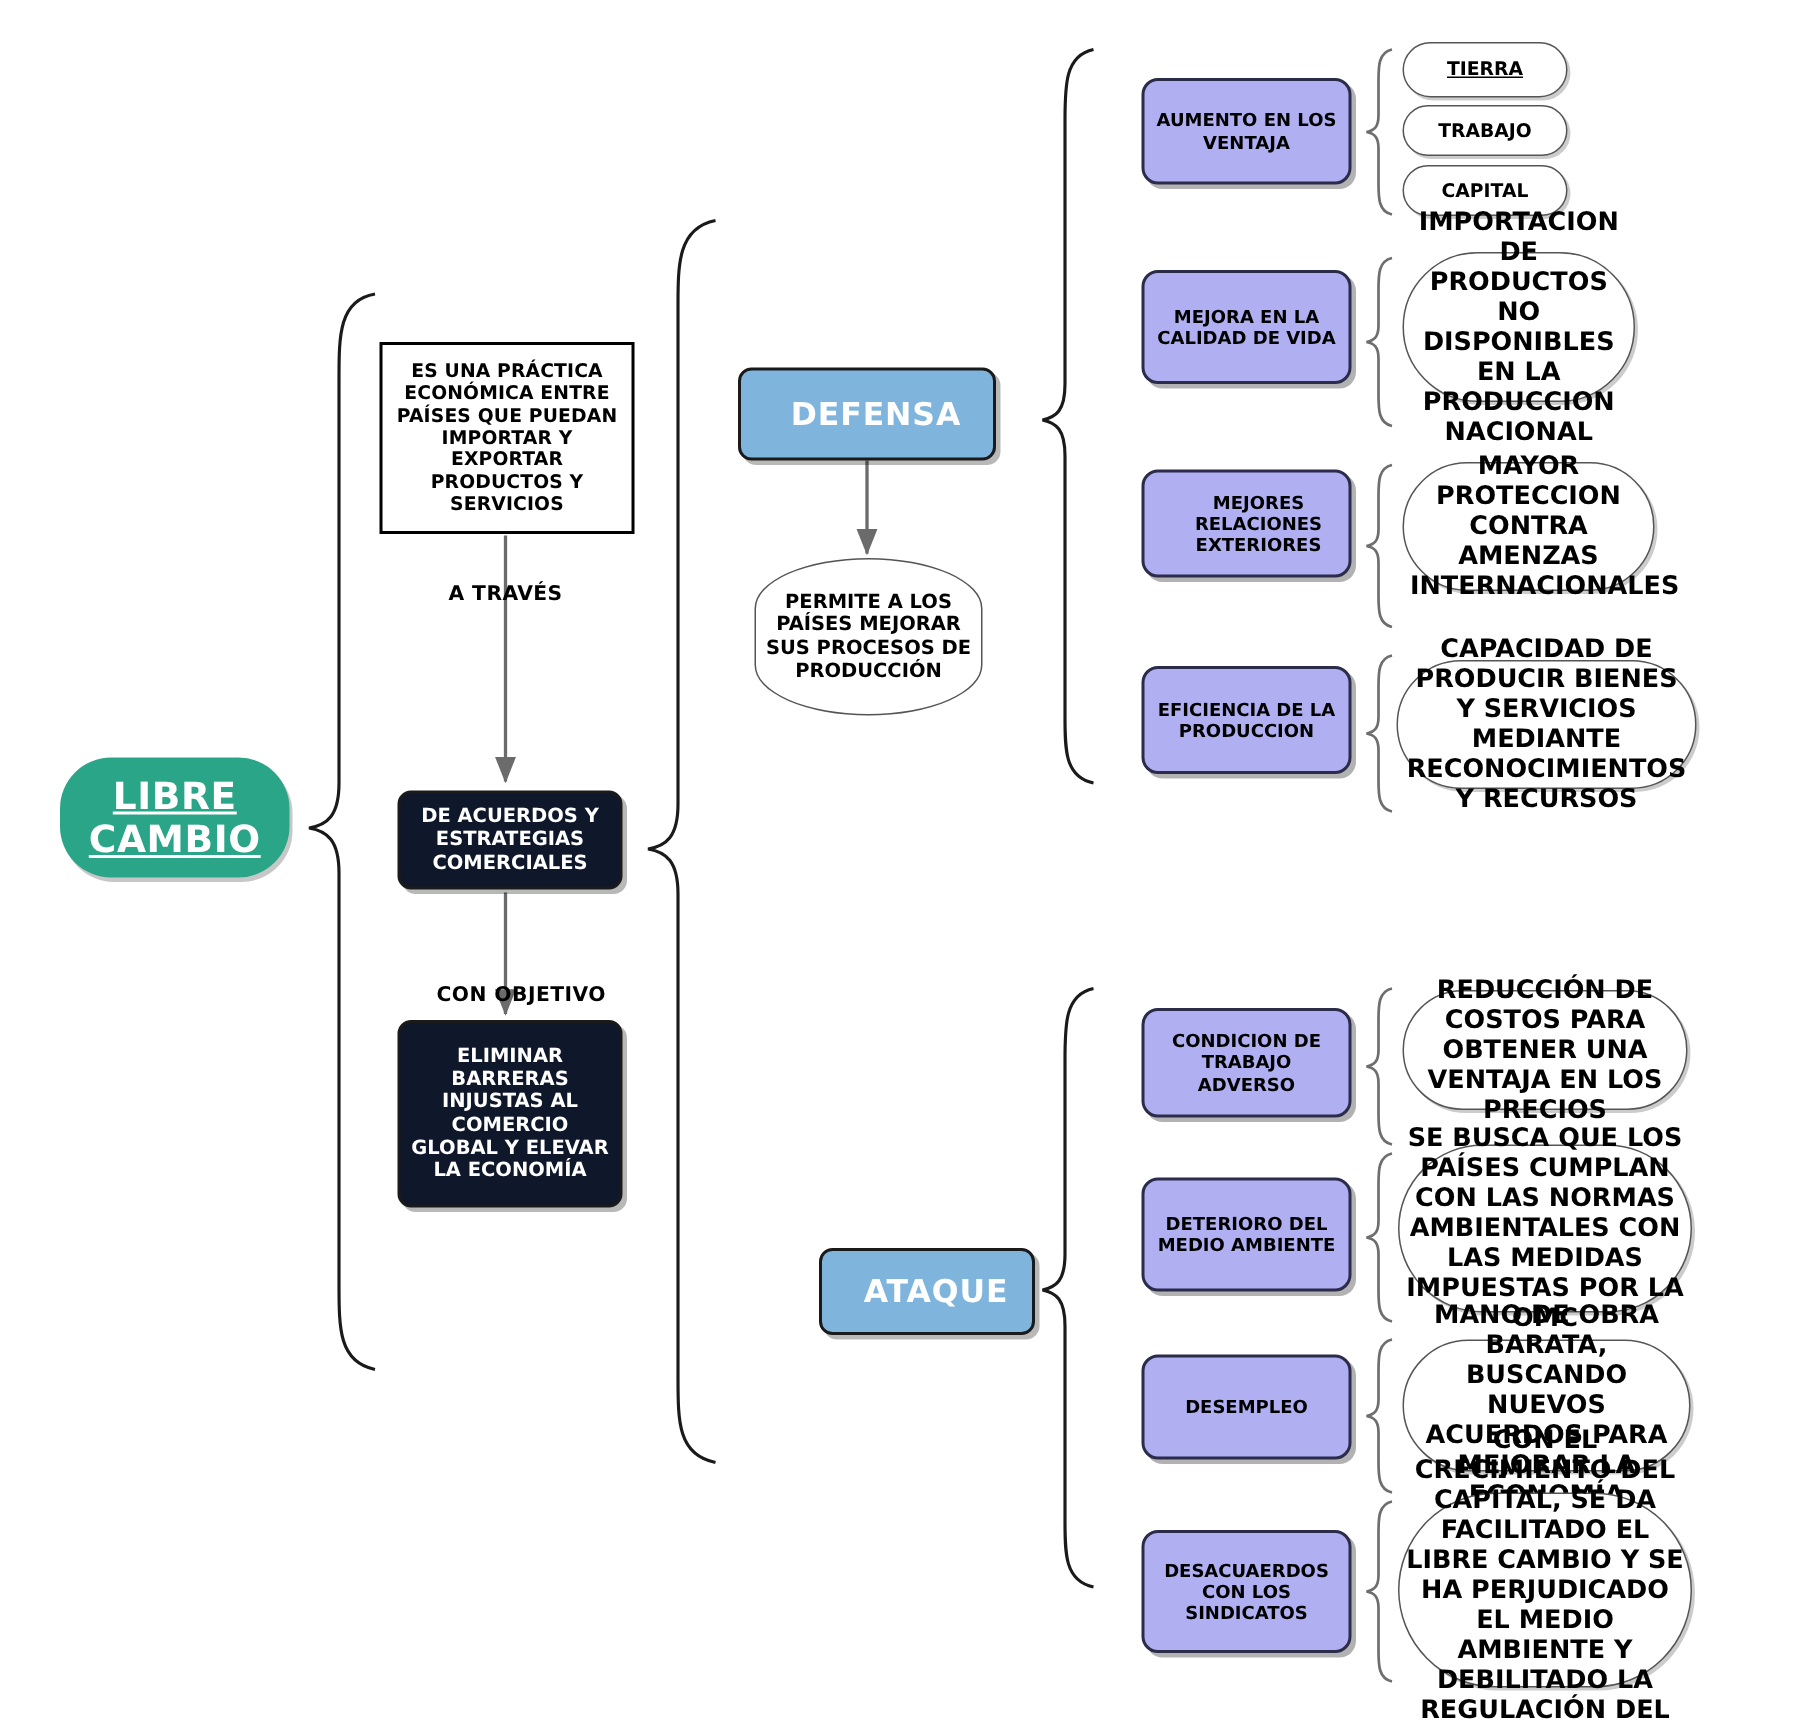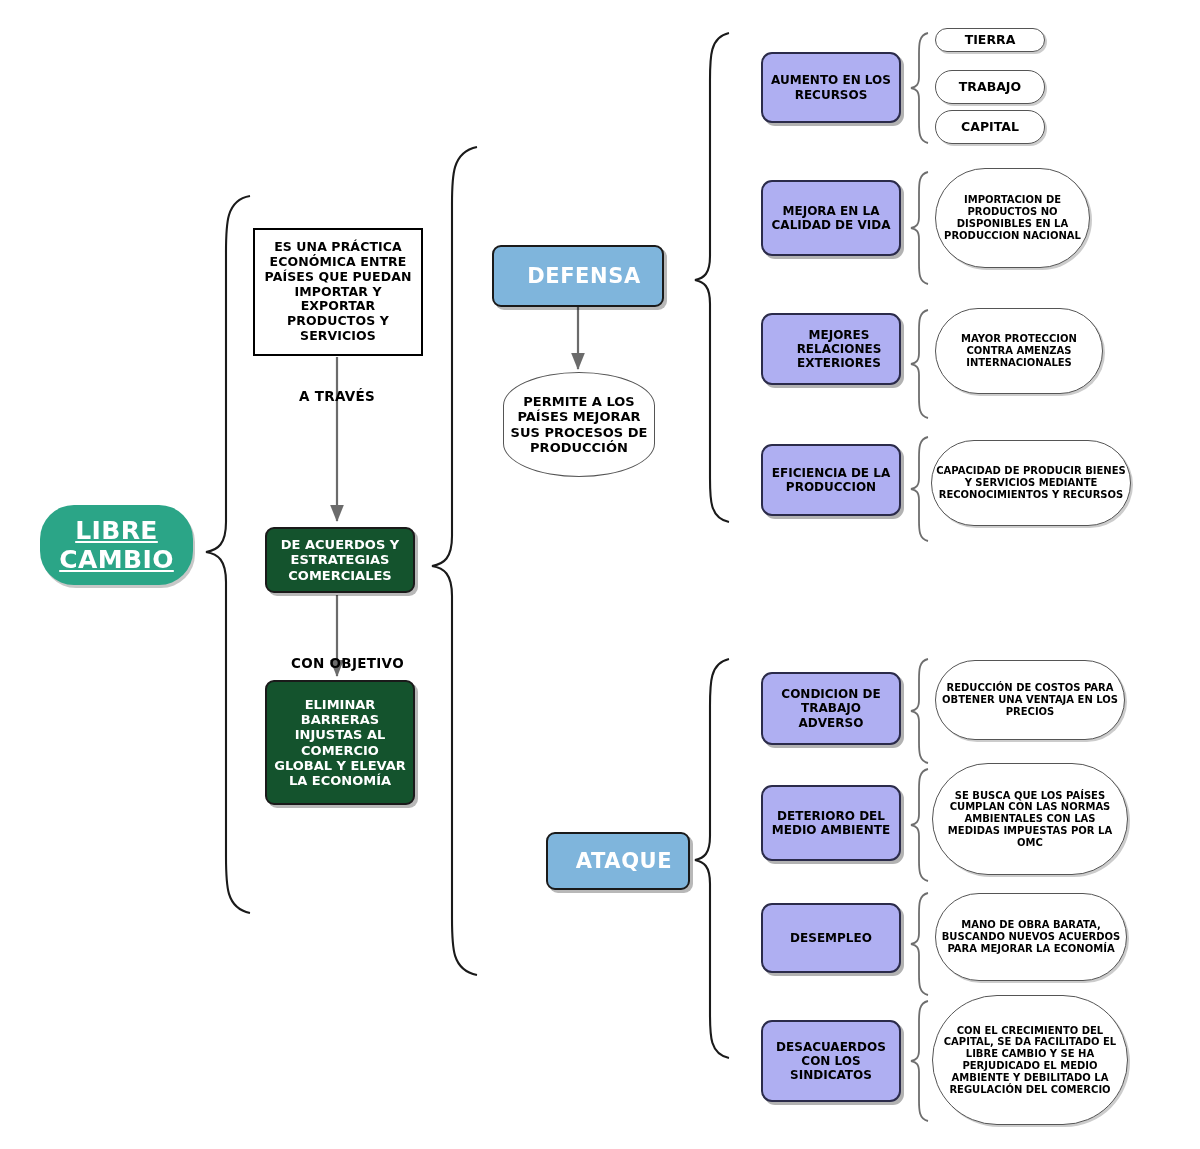--- a/index.html
+++ b/index.html
@@ -21,37 +21,37 @@
     font-size:25px; letter-spacing:.4px;
     box-shadow:2px 3px 0 rgba(0,0,0,.22);
   }
   
   .n-rect-white {
     background:#ffffff; border:2px solid #000000; color:#000000; font-size:12.5px;
     letter-spacing:.1px;
   }
   
   .n-blue {
-    background:#14532d; color:#ffffff; border:2px solid #1a1a1a; border-radius:9px;
+    background:#0f172a; color:#ffffff; border:2px solid #1a1a1a; border-radius:9px;
     font-size:13px; box-shadow:3px 3px 0 rgba(0,0,0,.28);
   }
   
   .n-lblue {
     background:#7FB5DC; color:#ffffff; border:2px solid #1a1a1a; border-radius:9px;
     font-size:21px; letter-spacing:.6px; box-shadow:3px 3px 0 rgba(0,0,0,.28);padding-left:12px;
   }
   
   .n-purple {
     background:#AFAFF2; color:#000000; border:2px solid #2b2b4a; border-radius:11px;
     font-size:12px; box-shadow:3px 3px 0 rgba(0,0,0,.30);
   }
   
   .n-pill {
     background:#ffffff; color:#000000; border:1.6px solid #555555; border-radius:999px;
-    font-size:10px; box-shadow:2px 2px 0 rgba(0,0,0,.20);
+    font-size:17px; box-shadow:2px 2px 0 rgba(0,0,0,.20);
   }
   .n-pill.small { font-size:12.5px; }
   .n-ellipse {
     background:#ffffff; color:#000000; border:1.6px solid #555555;
     border-radius:50% / 32%; font-size:13px;
   }
 
   
   .edge-label {
     position:absolute; color:#000000; font-weight:bold; font-size:13.5px;
@@ -138,23 +138,23 @@
 
   <div class="node n-ellipse" style="left:503px; top:372px; width:152px; height:105px;">
     <span>PERMITE A LOS PAÍSES MEJORAR SUS PROCESOS DE PRODUCCIÓN</span>
   </div>
 
   <div class="node n-lblue" style="left:546px; top:832px; width:144px; height:58px;">
     <span>ATAQUE</span>
   </div>
 
   <div class="node n-purple" style="left:761px; top:52px; width:140px; height:71px;">
-    <span>AUMENTO EN LOS RECURSOS</span>
-  </div>
-  <div class="node n-pill small" style="left:935px; top:28px; width:110px; height:24px;">
+    <span>AUMENTO EN LOS VENTAJA</span>
+  </div>
+  <div class="node n-pill small" style="left:935px; top:28px; width:110px; height:37px;text-decoration:underline;">
     <span>TIERRA</span>
   </div>
   <div class="node n-pill small" style="left:935px; top:70px; width:110px; height:34px;">
     <span>TRABAJO</span>
   </div>
   <div class="node n-pill small" style="left:935px; top:110px; width:110px; height:34px;">
     <span>CAPITAL</span>
   </div>
 
   <div class="node n-purple" style="left:761px; top:180px; width:140px; height:76px;">

